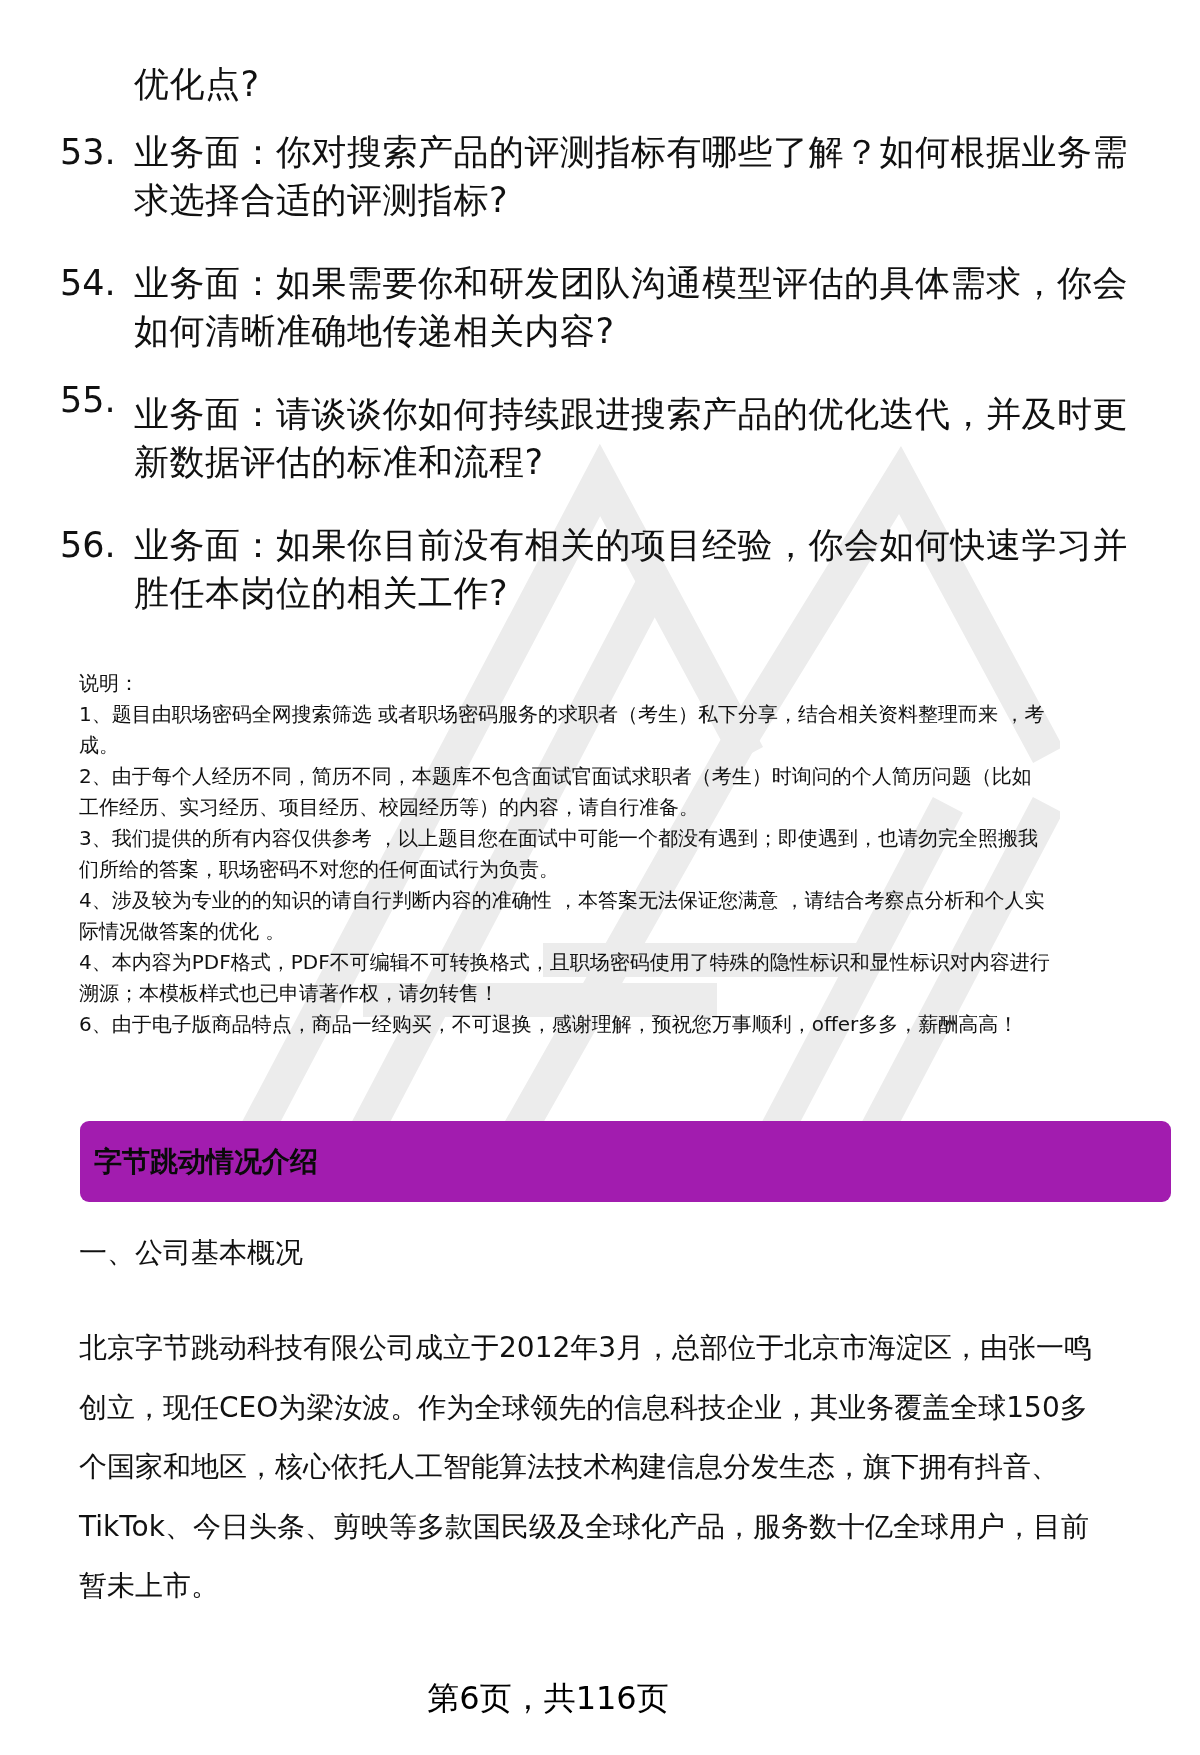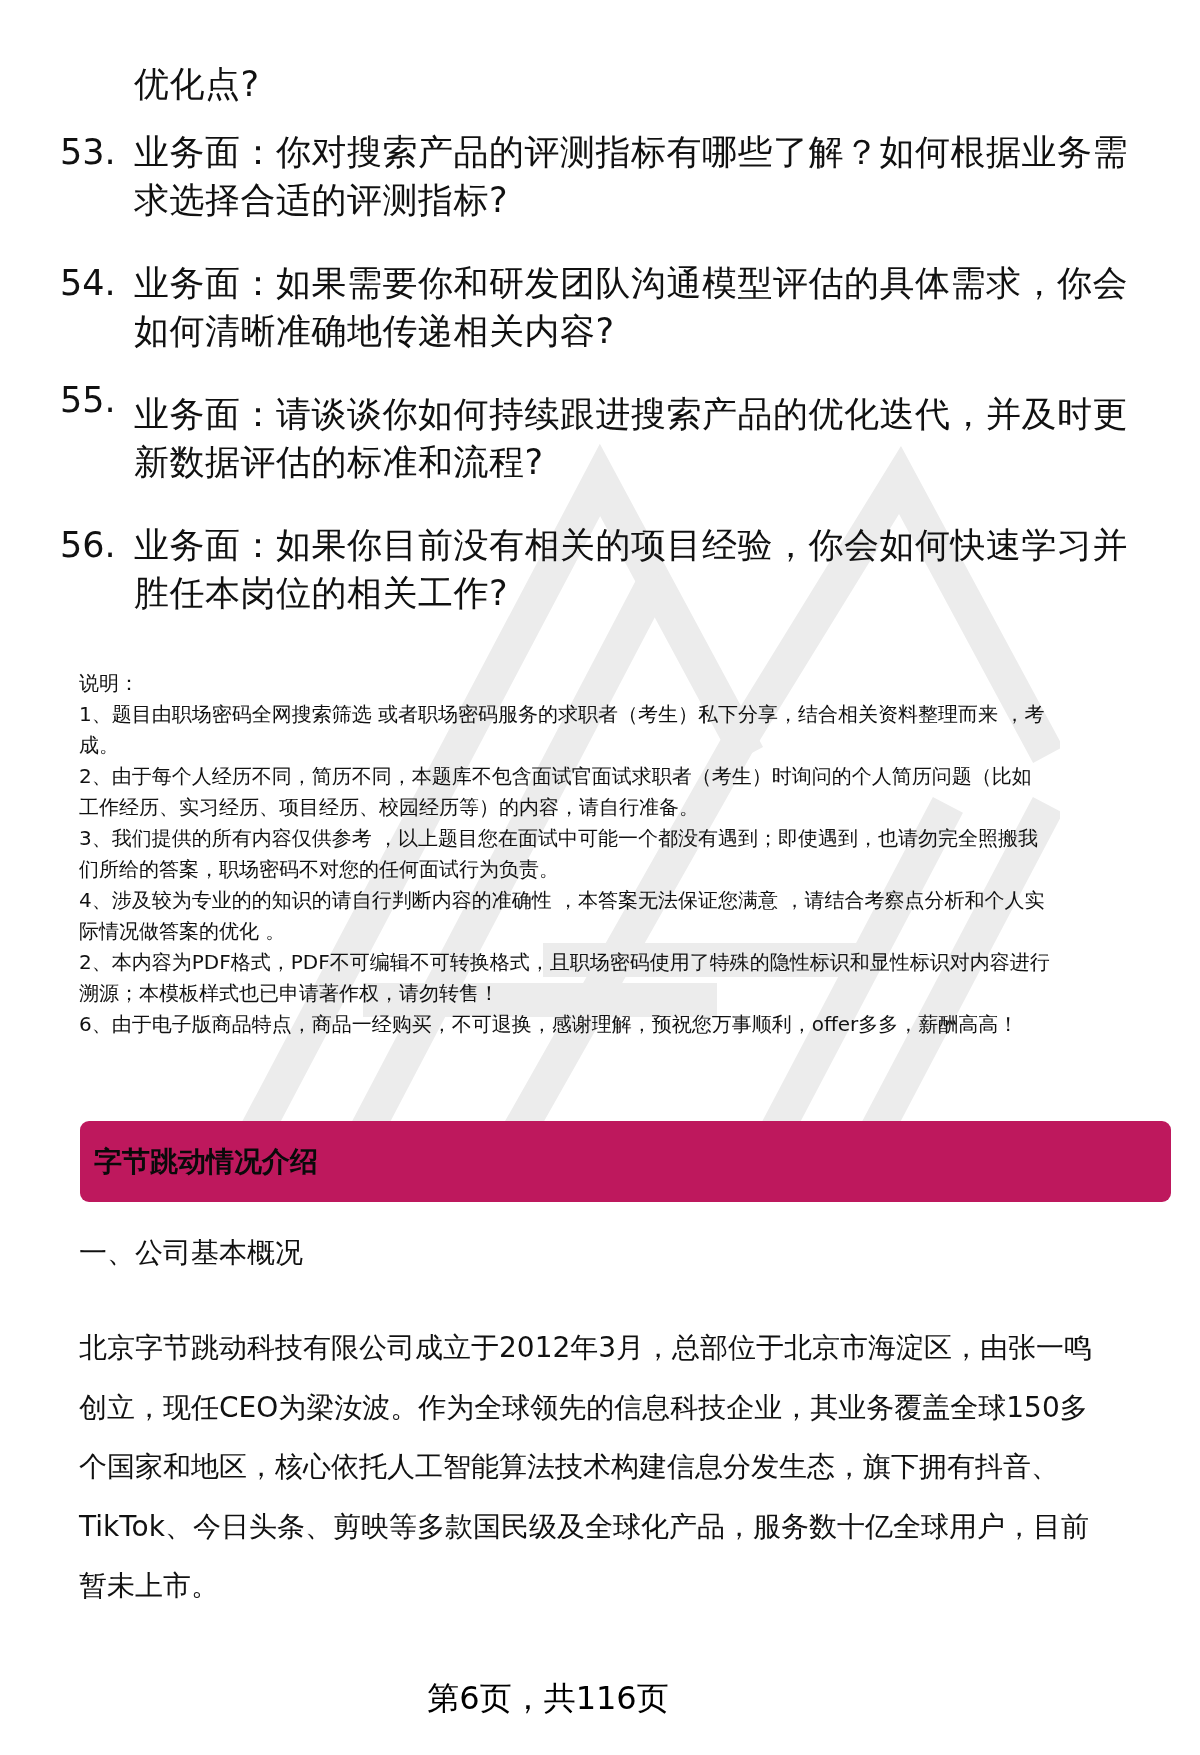--- a/index.html
+++ b/index.html
@@ -24,21 +24,21 @@
   }
 
   .notes {
     position: absolute; left: 73px; top: 668px; width: 1090px;
     font-size: 20px; line-height: 31px;
   }
   .notes .note-line { white-space: nowrap; display: block; }
 
   .banner {
     position: absolute; left: 74px; top: 1121px; width: 1091px; height: 81px;
-    background: #be185d; border-radius: 9px;
+    background: #a21caf; border-radius: 9px;
   }
   .banner-title {
     position: absolute; left: 14px; top: 0; line-height: 81px;
     font-size: 28px; font-weight: bold; color: #0a0a0a;
   }
 
   .sub-heading {
     position: absolute; left: 73px; top: 1232px; font-size: 28px; line-height: 42px;
     white-space: nowrap;
   }
@@ -94,21 +94,21 @@
   <div class="notes">
     <span class="note-line">说明：</span>
     <span class="note-line">1、题目由职场密码全网搜索筛选 或者职场密码服务的求职者（考生）私下分享，结合相关资料整理而来 ，考</span>
     <span class="note-line">成。</span>
     <span class="note-line">2、由于每个人经历不同，简历不同，本题库不包含面试官面试求职者（考生）时询问的个人简历问题（比如</span>
     <span class="note-line">工作经历、实习经历、项目经历、校园经历等）的内容，请自行准备。</span>
     <span class="note-line">3、我们提供的所有内容仅供参考 ，以上题目您在面试中可能一个都没有遇到；即使遇到，也请勿完全照搬我</span>
     <span class="note-line">们所给的答案，职场密码不对您的任何面试行为负责。</span>
     <span class="note-line">4、涉及较为专业的的知识的请自行判断内容的准确性 ，本答案无法保证您满意 ，请结合考察点分析和个人实</span>
     <span class="note-line">际情况做答案的优化 。</span>
-    <span class="note-line">2、本内容为PDF格式，PDF不可编辑不可转换格式，且职场密码使用了特殊的隐性标识和显性标识对内容进行</span>
+    <span class="note-line">4、本内容为PDF格式，PDF不可编辑不可转换格式，且职场密码使用了特殊的隐性标识和显性标识对内容进行</span>
     <span class="note-line">溯源；本模板样式也已申请著作权，请勿转售！</span>
     <span class="note-line">6、由于电子版商品特点，商品一经购买，不可退换，感谢理解，预祝您万事顺利，offer多多，薪酬高高！</span>
   </div>
 
   <div class="banner">
     <span class="banner-title">字节跳动情况介绍</span>
   </div>
 
   <div class="sub-heading">一、公司基本概况</div>
 

